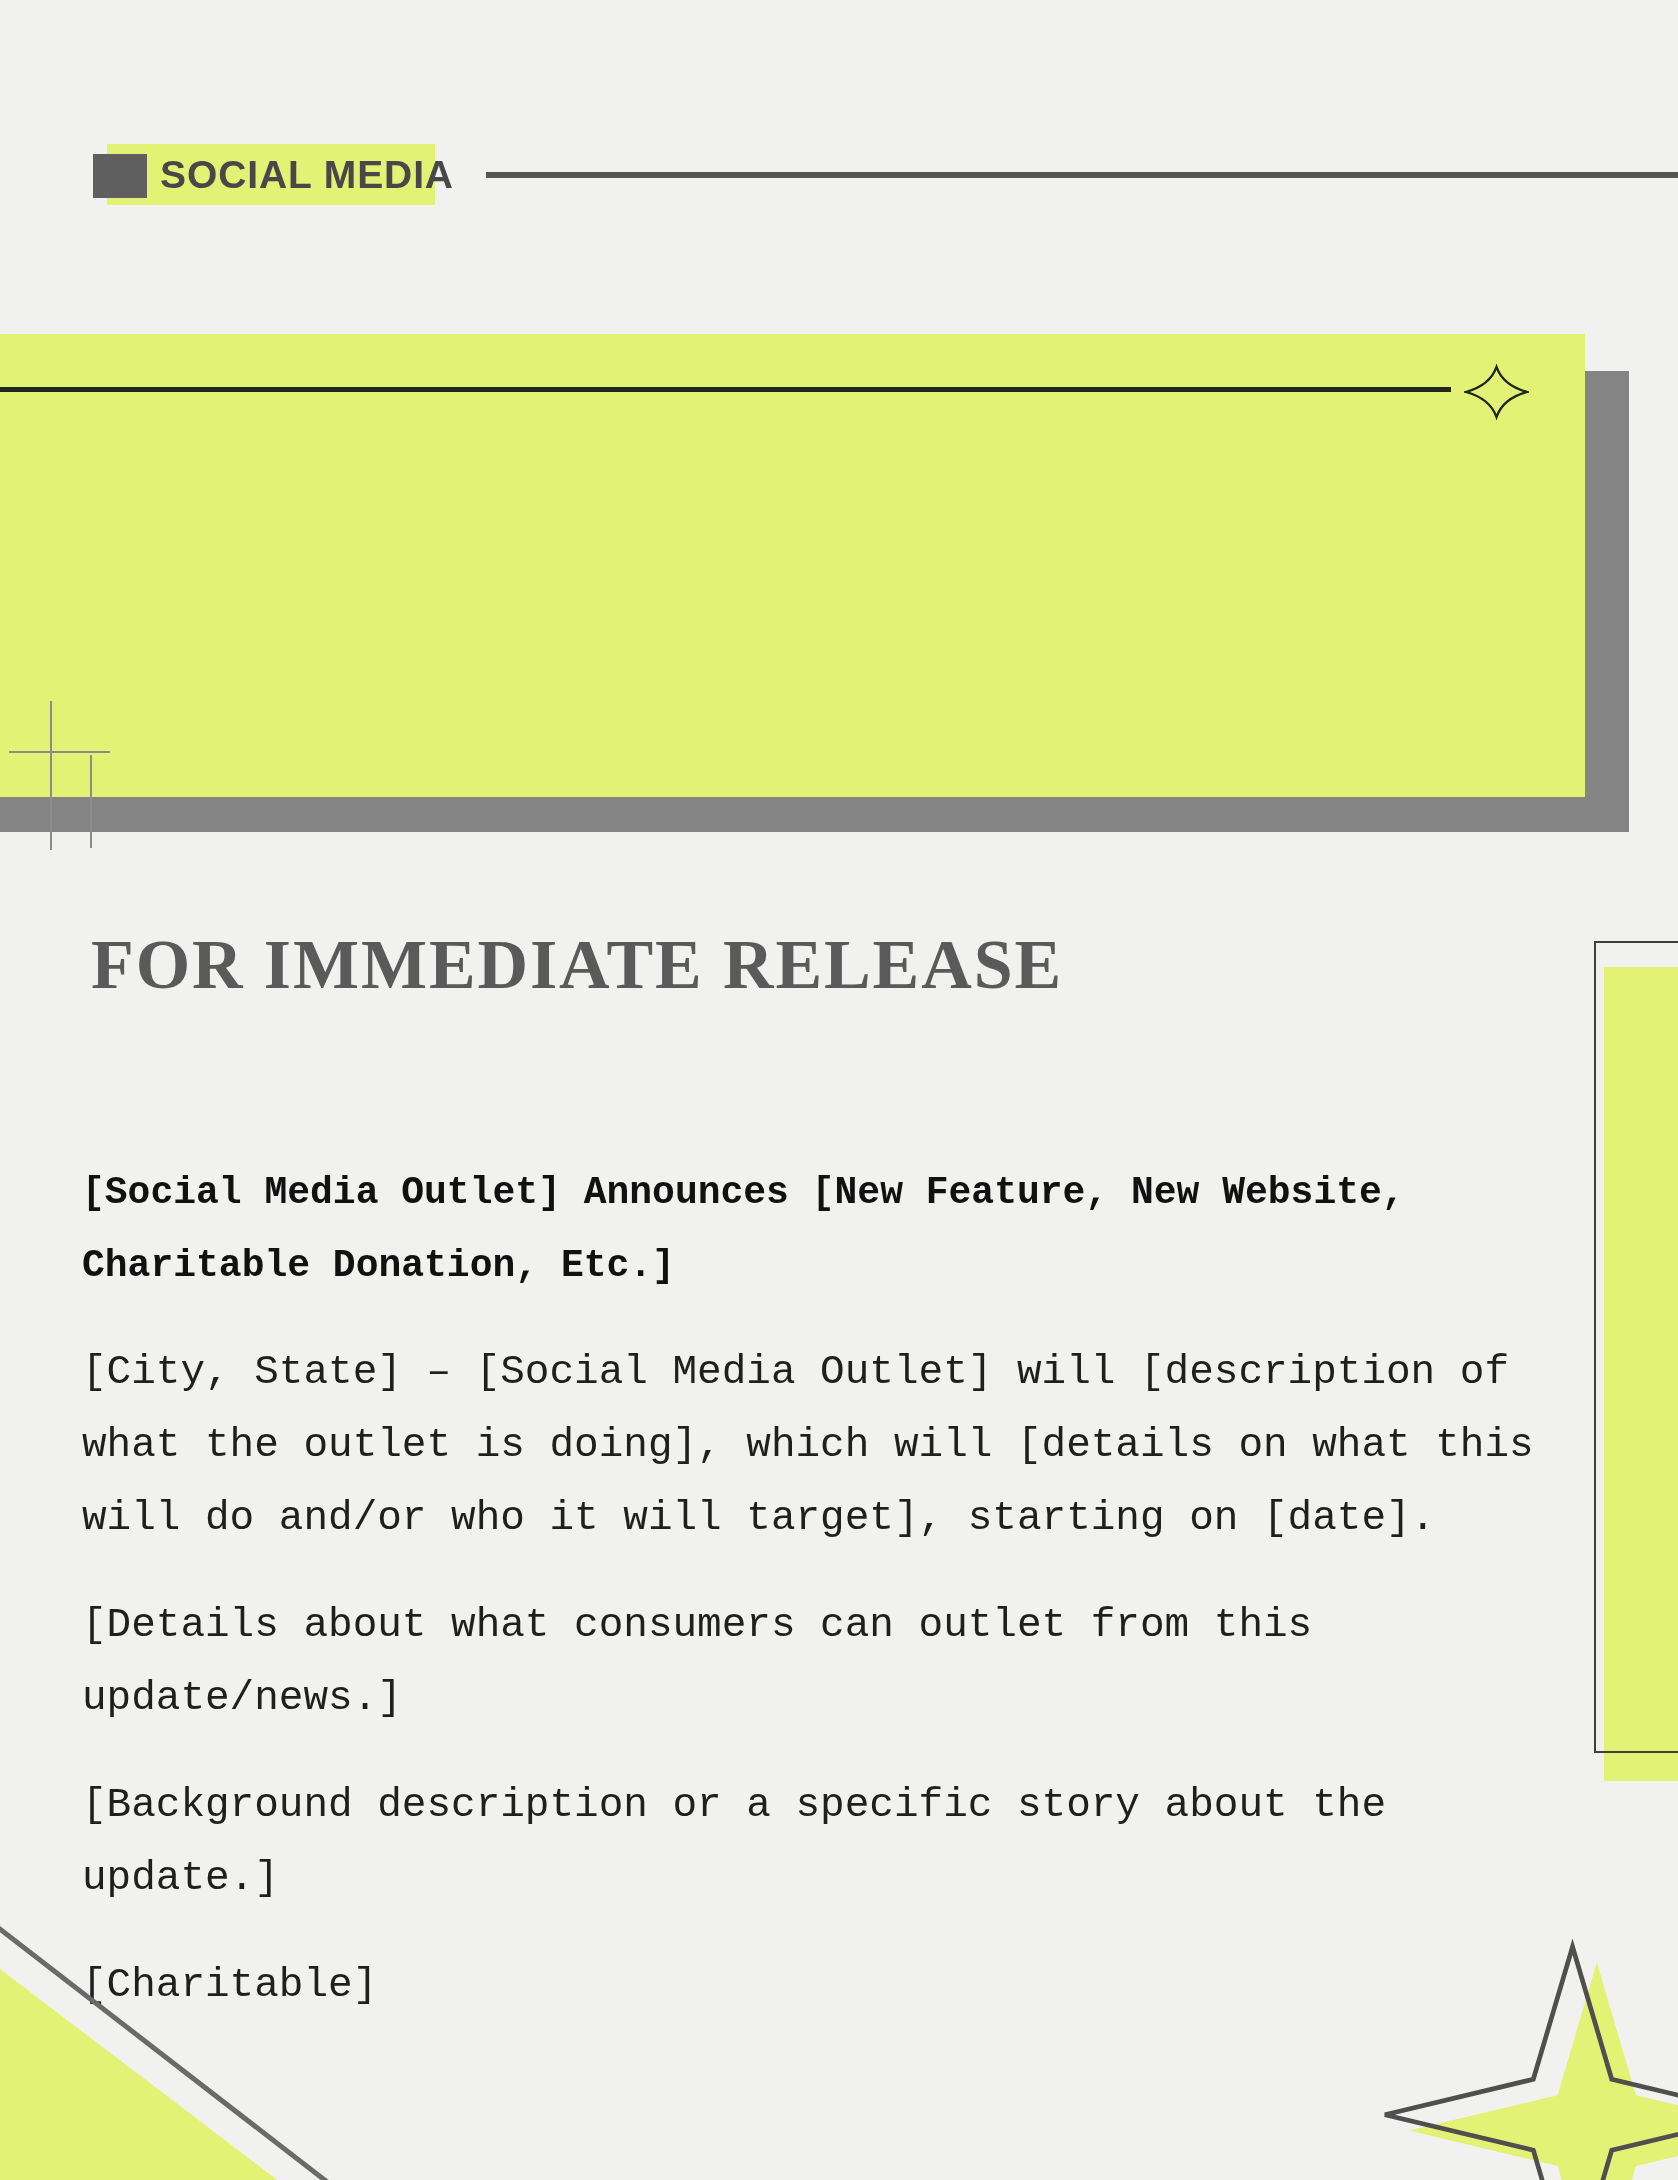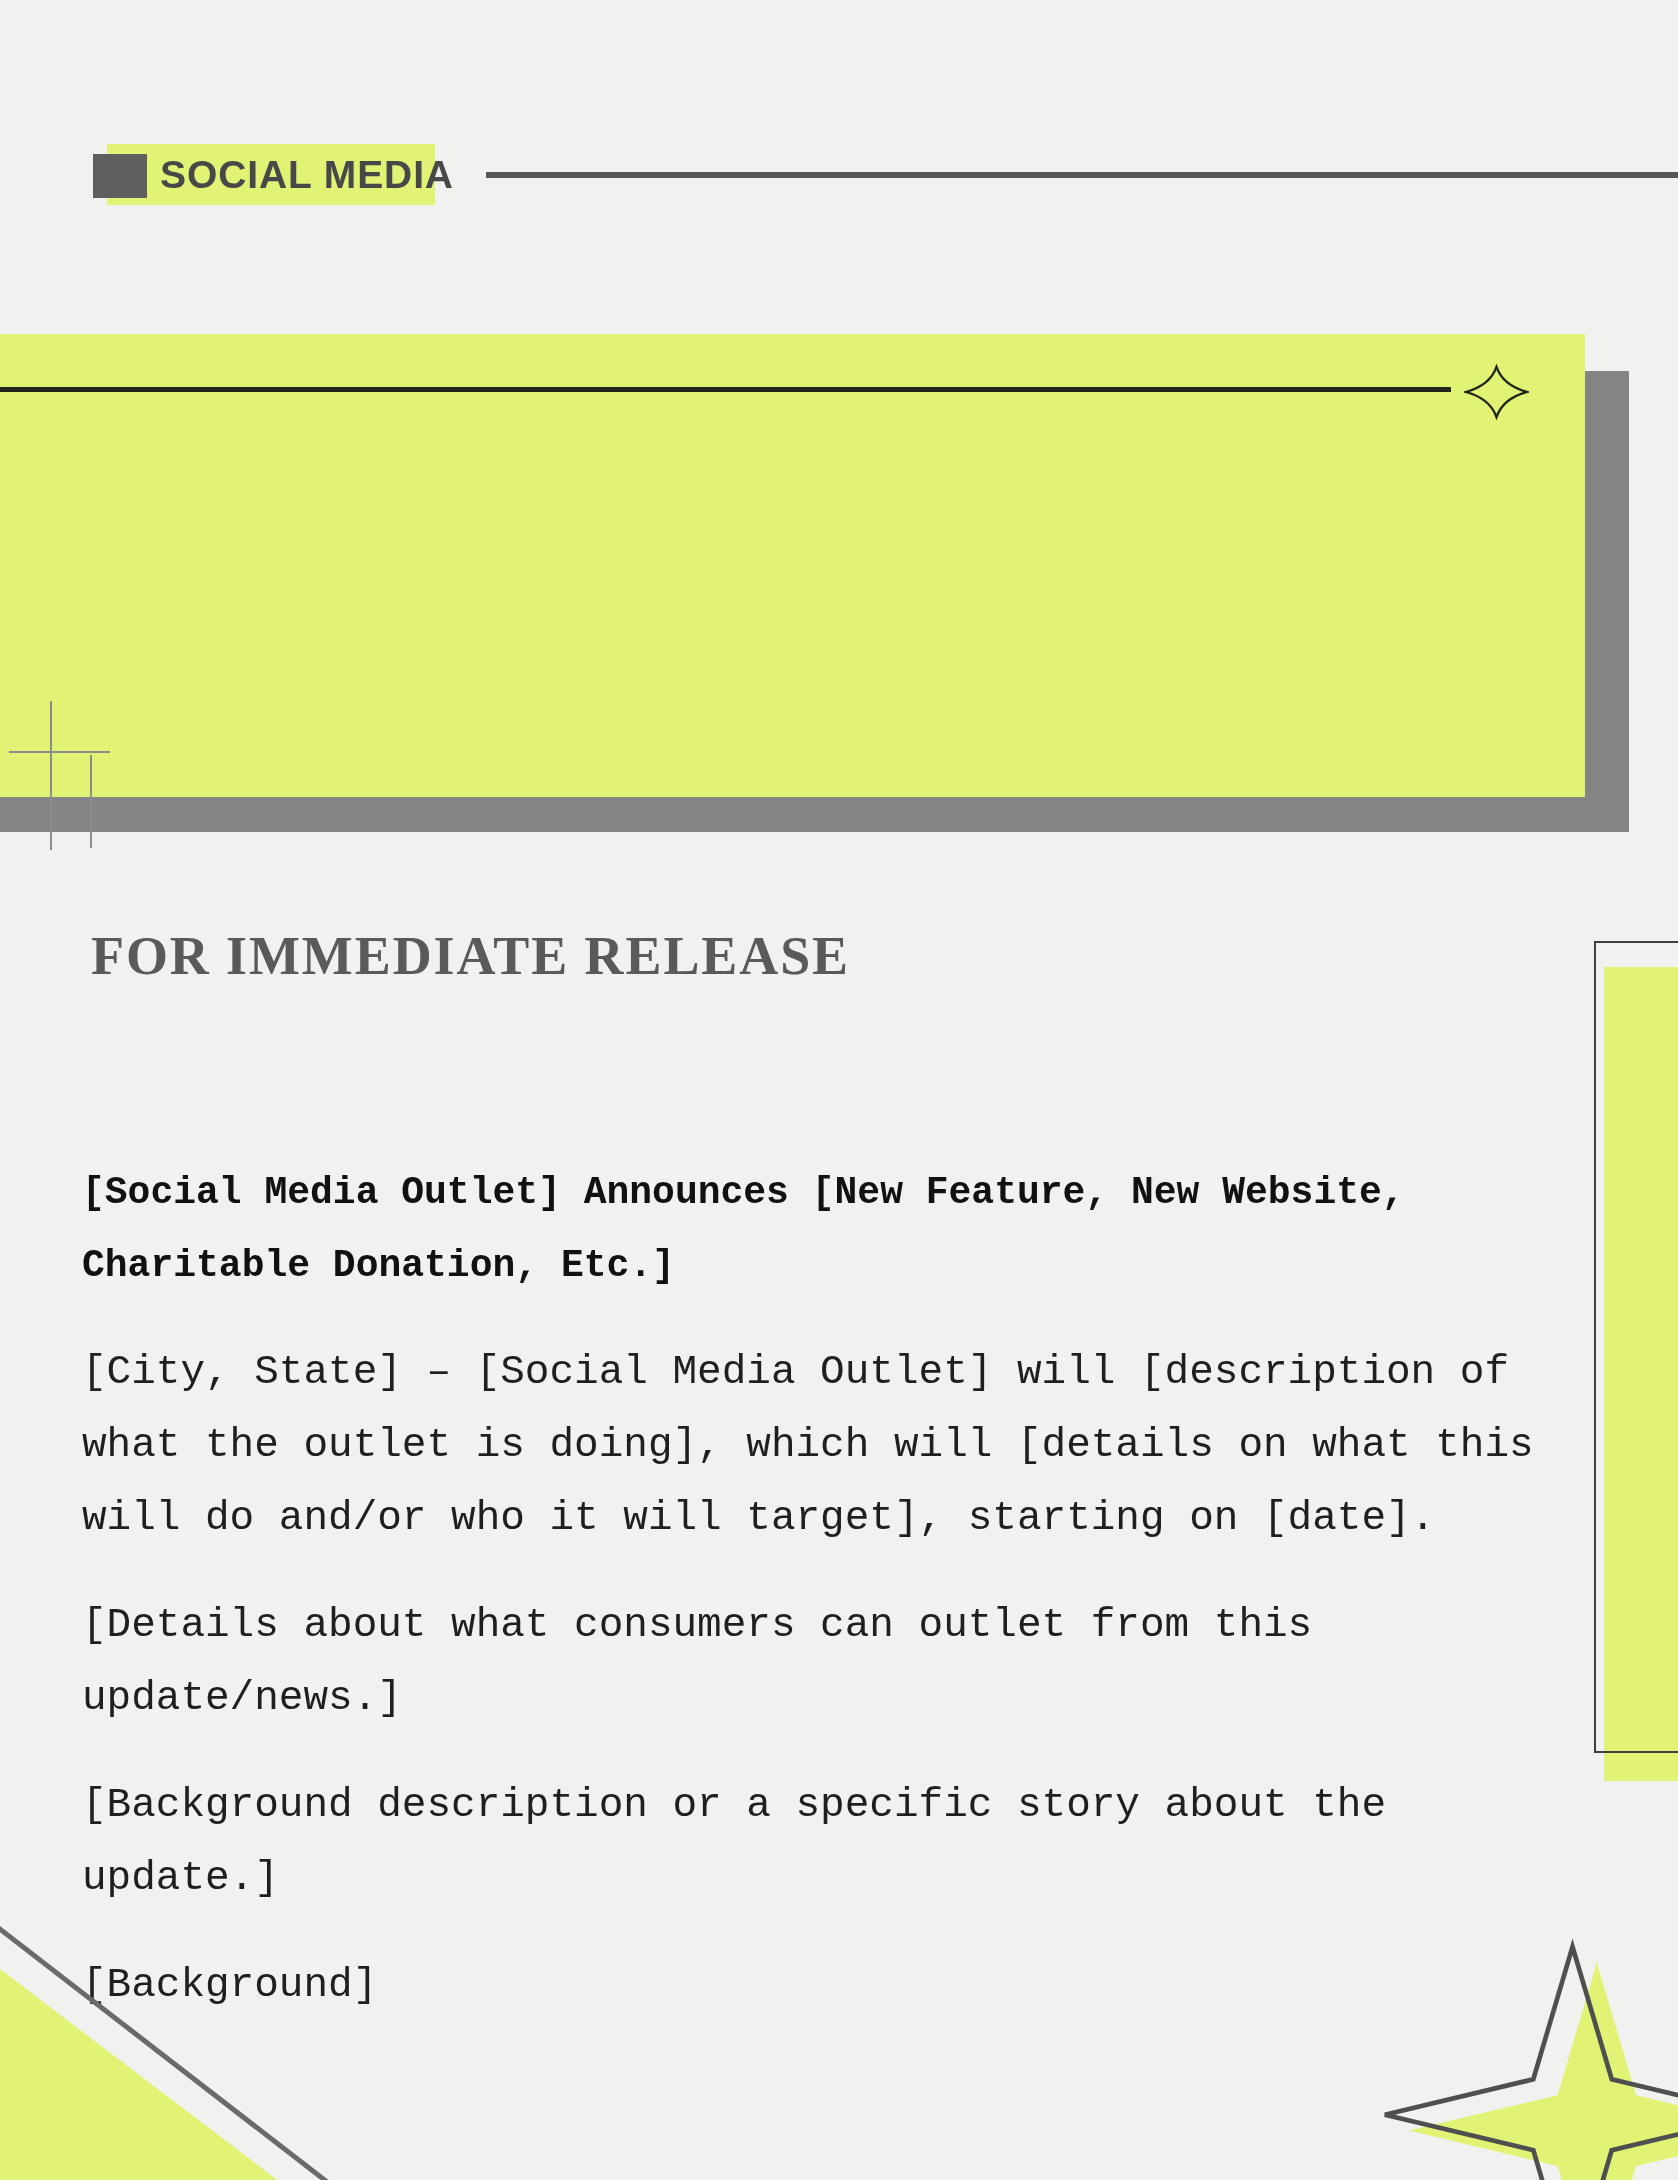--- a/index.html
+++ b/index.html
@@ -55,21 +55,21 @@
   .page-title span{display:block;}
   
   .mark{position:absolute;background:var(--mark-gray,#8c8c8c);}
   .mark-v1{left:50px;top:701px;width:1.9px;height:149px;}
   .mark-v2{left:90px;top:755px;width:1.9px;height:93px;}
   .mark-h{left:9.3px;top:751px;width:101px;height:1.9px;}
   
   .release-heading{
     position:absolute;left:91px;top:925px;margin:0;
     font-family:"Liberation Serif",serif;
-    font-size:54px;font-weight:bold;letter-spacing:1.9px;
+    font-size:70px;font-weight:bold;letter-spacing:1.9px;
     color:var(--heading-gray,#5a5a5a);
   }
   .body-copy{
     position:absolute;left:82px;top:1156px;width:1506px;
     font-family:Liberation Mono, monospace;
     color:var(--body-text,#1f1f1f);
   }
   .body-copy p{margin:0 0 34px 0;font-size:41px;line-height:73px;}
   .body-copy p.headline{font-size:38px;font-weight:bold;color:#111;}
   
@@ -118,21 +118,21 @@
   <div class="mark mark-v2"></div>
   <div class="mark mark-h"></div>
 
   <h2 class="release-heading">FOR IMMEDIATE RELEASE</h2>
 
   <div class="body-copy">
     <p class="headline">[Social Media Outlet] Announces [New Feature, New Website, Charitable Donation, Etc.]</p>
     <p>[City, State] – [Social Media Outlet] will [description of what the outlet is doing], which will [details on what this will do and/or who it will target], starting on [date].</p>
     <p>[Details about what consumers can outlet from this update/news.]</p>
     <p>[Background description or a specific story about the update.]</p>
-    <p>[Background]</p>
+    <p>[Charitable]</p>
   </div>
 
   <div class="side-rect-fill"></div>
   <div class="side-rect-outline"></div>
 
   <div class="corner-triangle"></div>
   <div class="corner-line"></div>
   <svg class="corner-star" viewBox="0 0 420 360">
     <polygon points="333,126 375,268 534,306 375,344 333,486 291,344 132,306 291,268" fill="#e1f274"></polygon>
     <polygon points="307,109 349,251 508,289 349,327 307,469 265,327 106,289 265,251" fill="none" stroke="#4f4f4f" stroke-width="5"></polygon>

